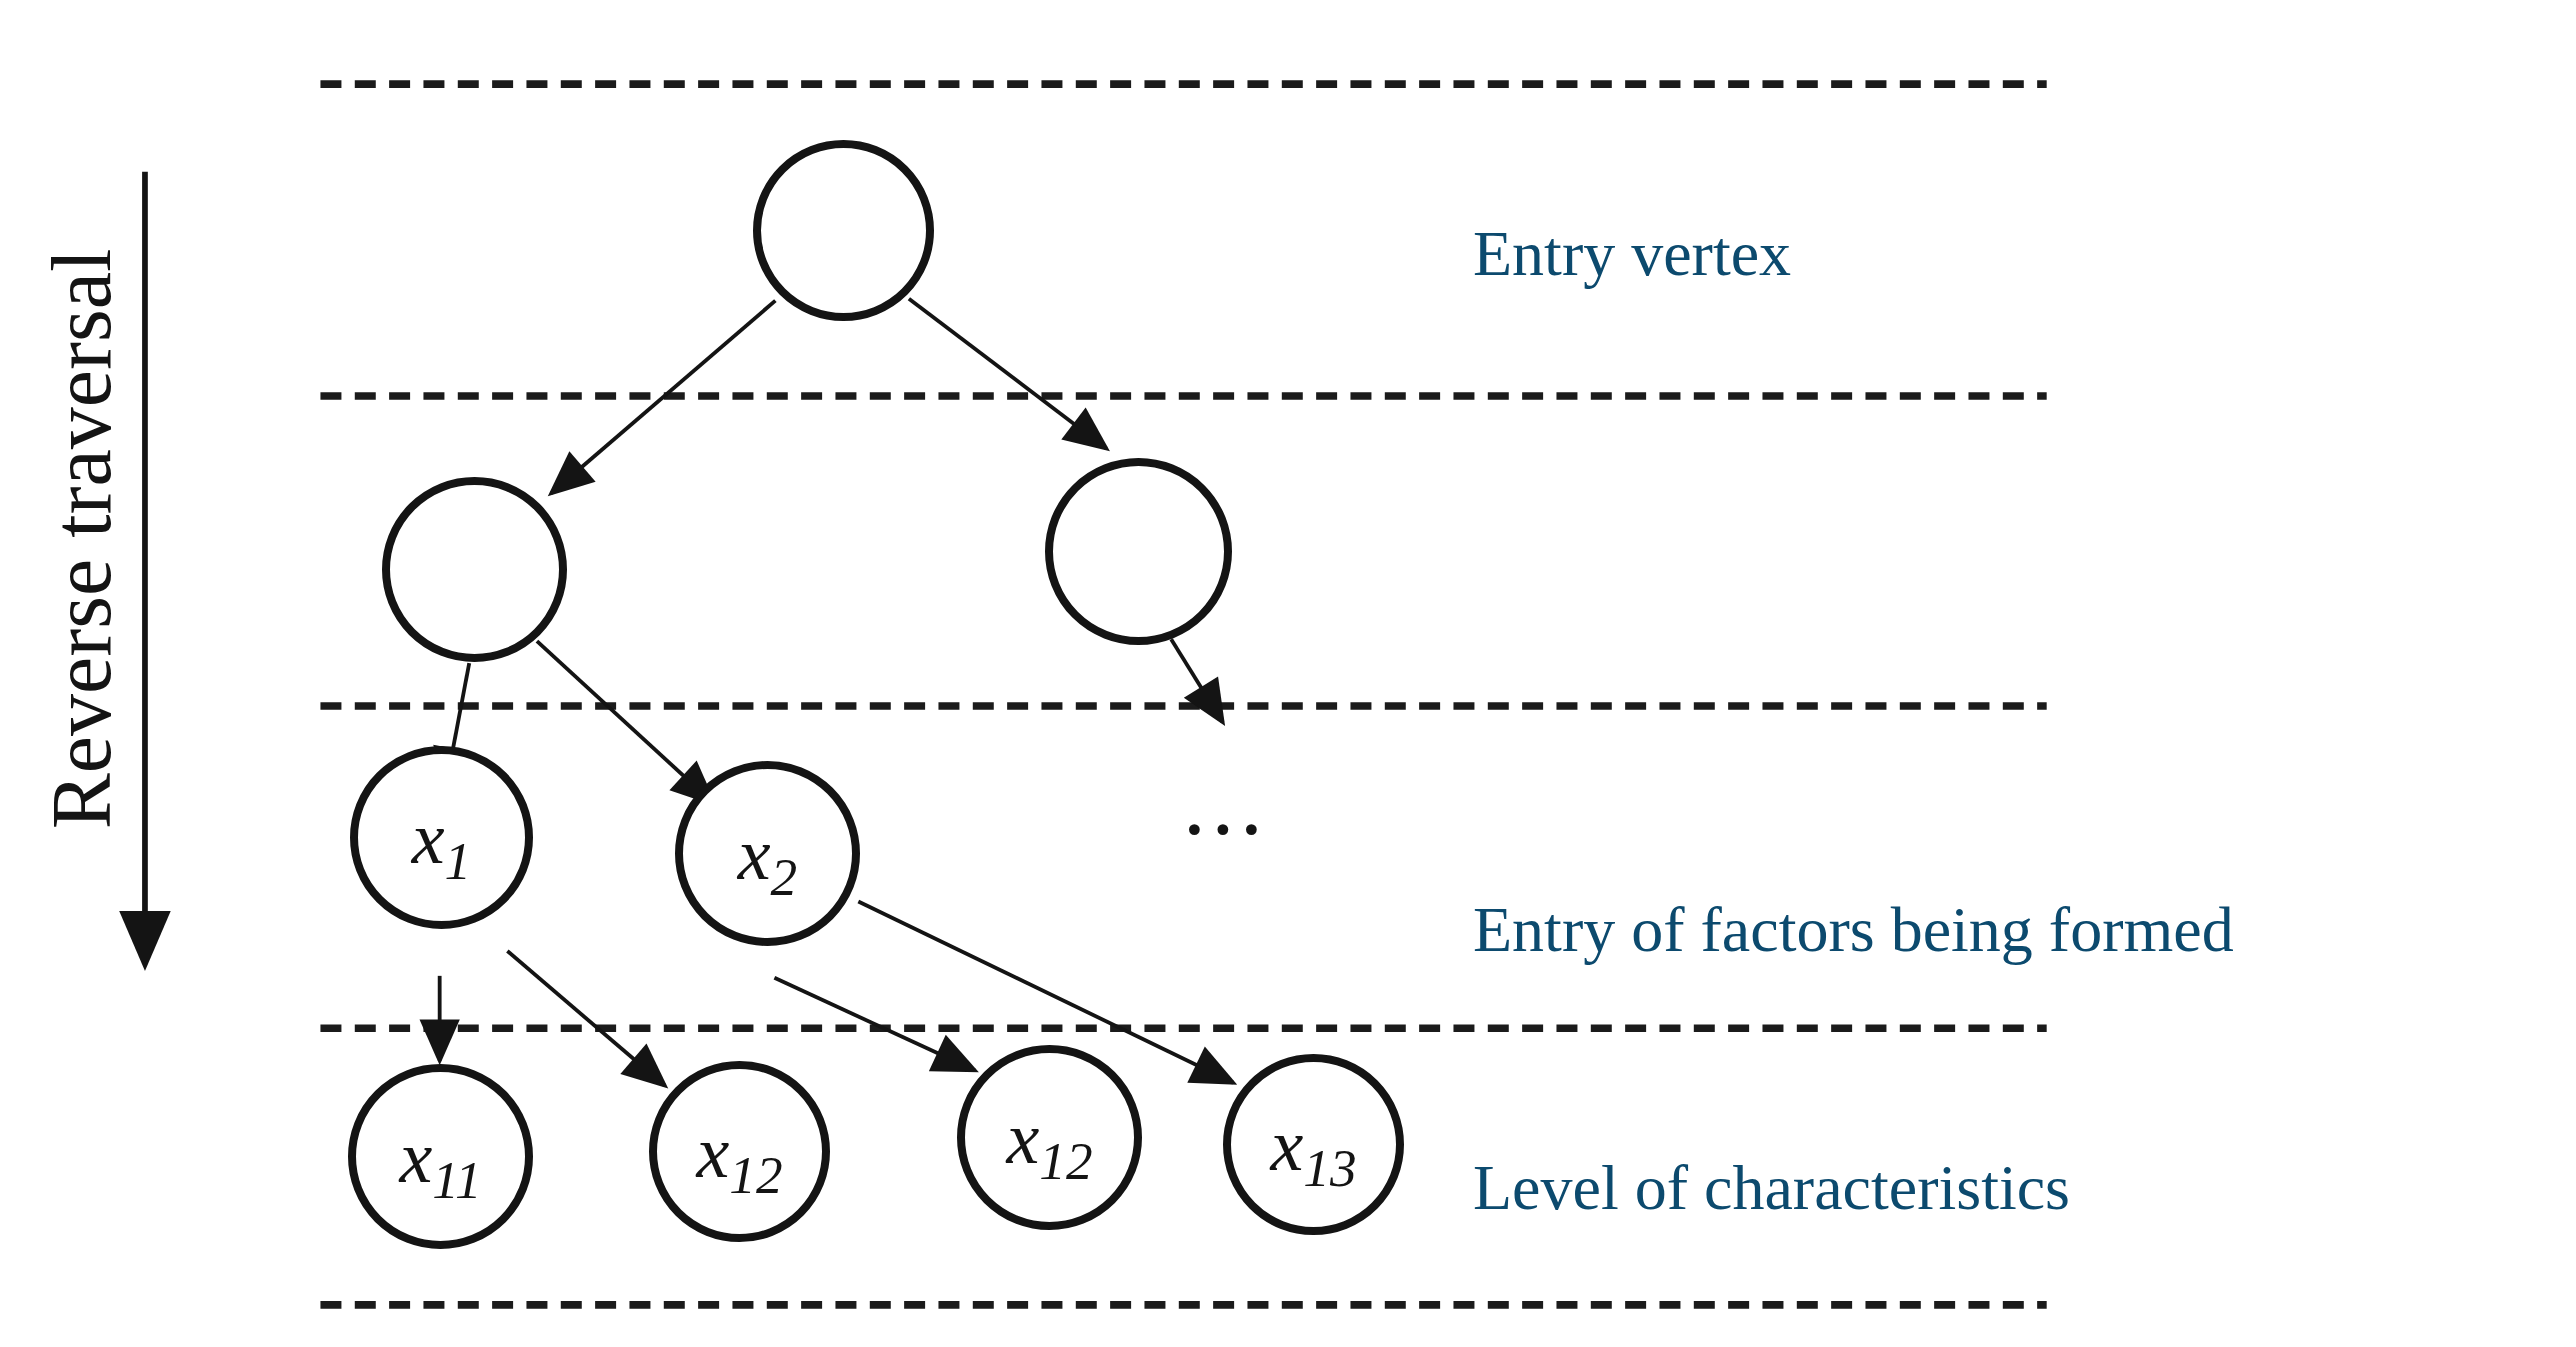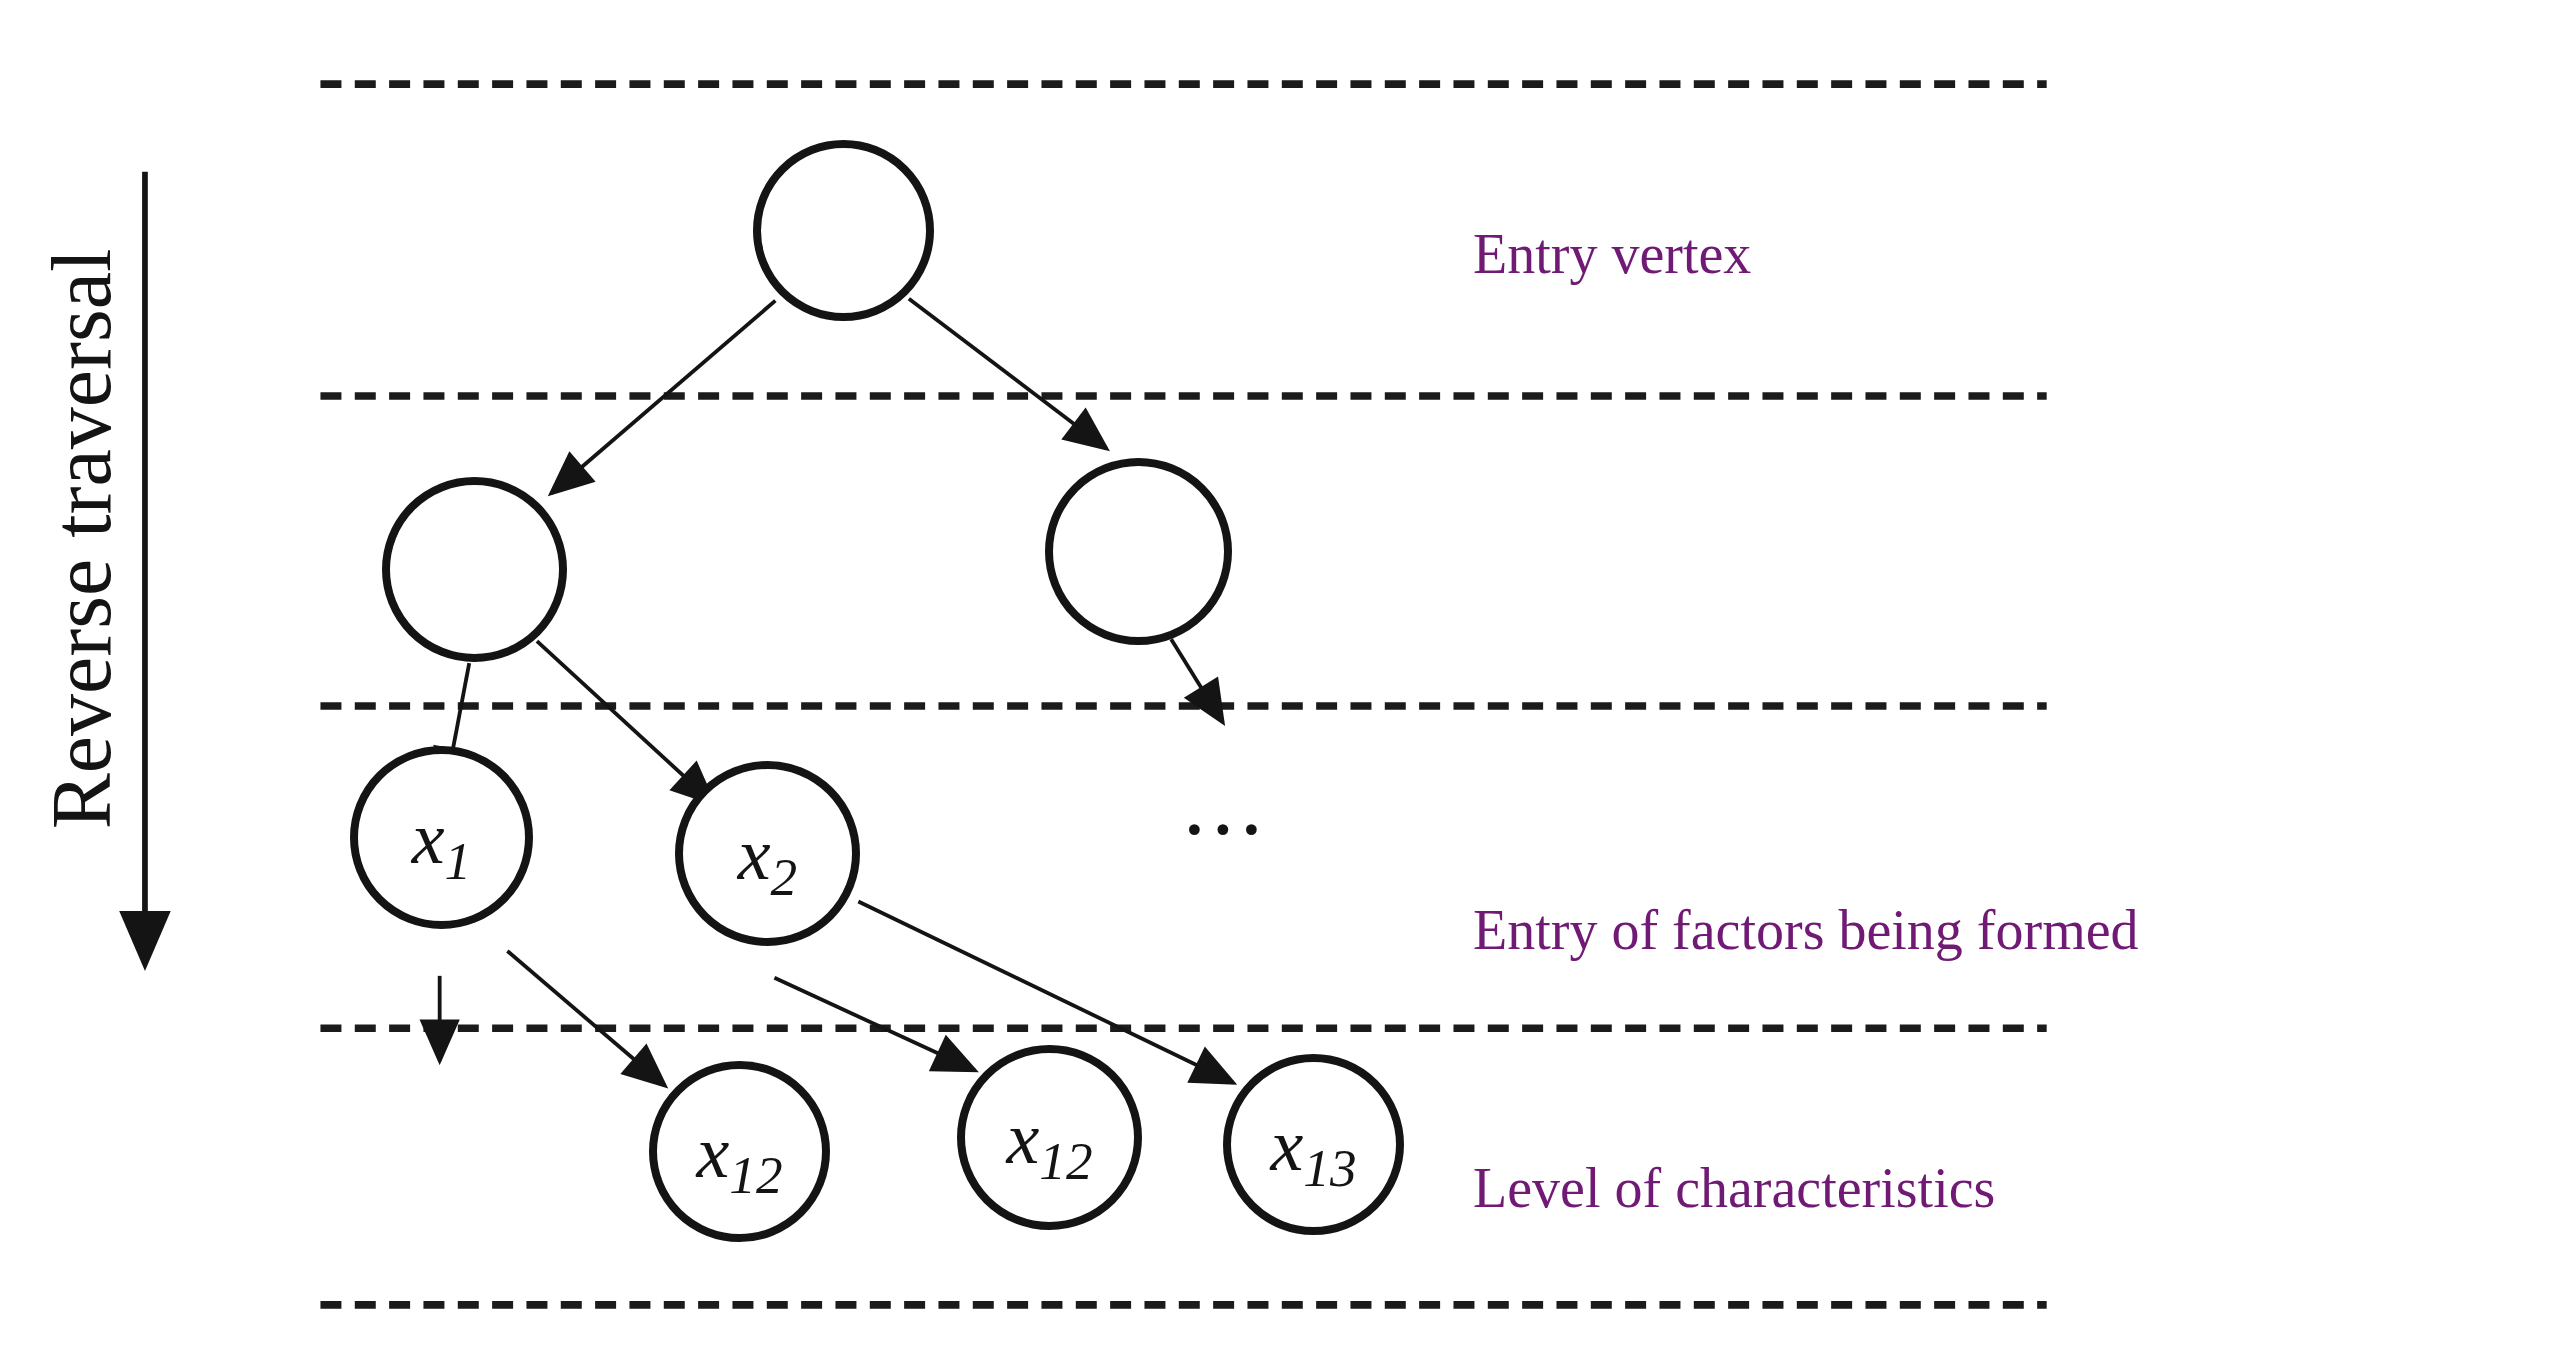--- a/index.html
+++ b/index.html
@@ -39,23 +39,23 @@
     color: #141414;
     line-height: 1;
     white-space: nowrap;
   }
   .node-label sub {
     font-size: 0.72em;
     line-height: 0;
   }
   .level-label {
     position: absolute;
-    font-size: 56px;
+    font-size: 64px;
     line-height: 86px;
-    color: #701a75;
+    color: #0c4a6e;
     white-space: nowrap;
     z-index: 2;
   }
   .side-label {
     position: absolute;
     left: -252px;
     top: 496px;
     width: 668px;
     height: 86px;
     font-size: 84px;
@@ -125,20 +125,23 @@
   <div class="node" style="left:1045px; top:458px; width:187px; height:187px;"></div>
 
   <div class="node" style="left:350px; top:746px; width:183px; height:183px;">
     <span class="node-label"><span>x</span><sub>1</sub></span>
   </div>
 
   <div class="node" style="left:675px; top:761px; width:185px; height:185px;align-items:center;">
     <span class="node-label"><span>x</span><sub>2</sub></span>
   </div>
 
+  <div class="node" style="left:348px; top:1064px; width:185px; height:185px;">
+    <span class="node-label"><span>x</span><sub>11</sub></span>
+  </div>
 
   <div class="node" style="left:649px; top:1061px; width:181px; height:181px;">
     <span class="node-label"><span>x</span><sub>12</sub></span>
   </div>
 
   <div class="node" style="left:957px; top:1045px; width:185px; height:185px;">
     <span class="node-label"><span>x</span><sub>12</sub></span>
   </div>
 
   <div class="node" style="left:1223px; top:1054px; width:181px; height:181px;">

